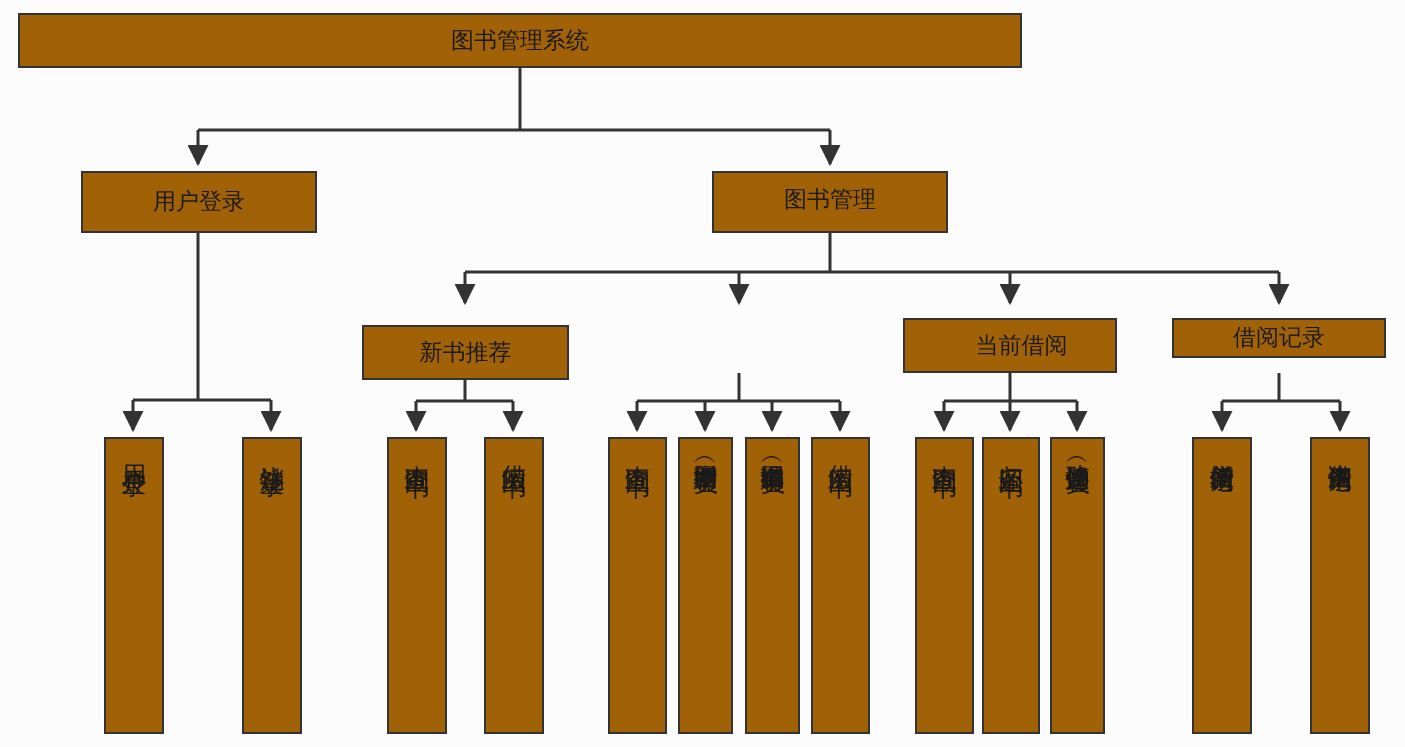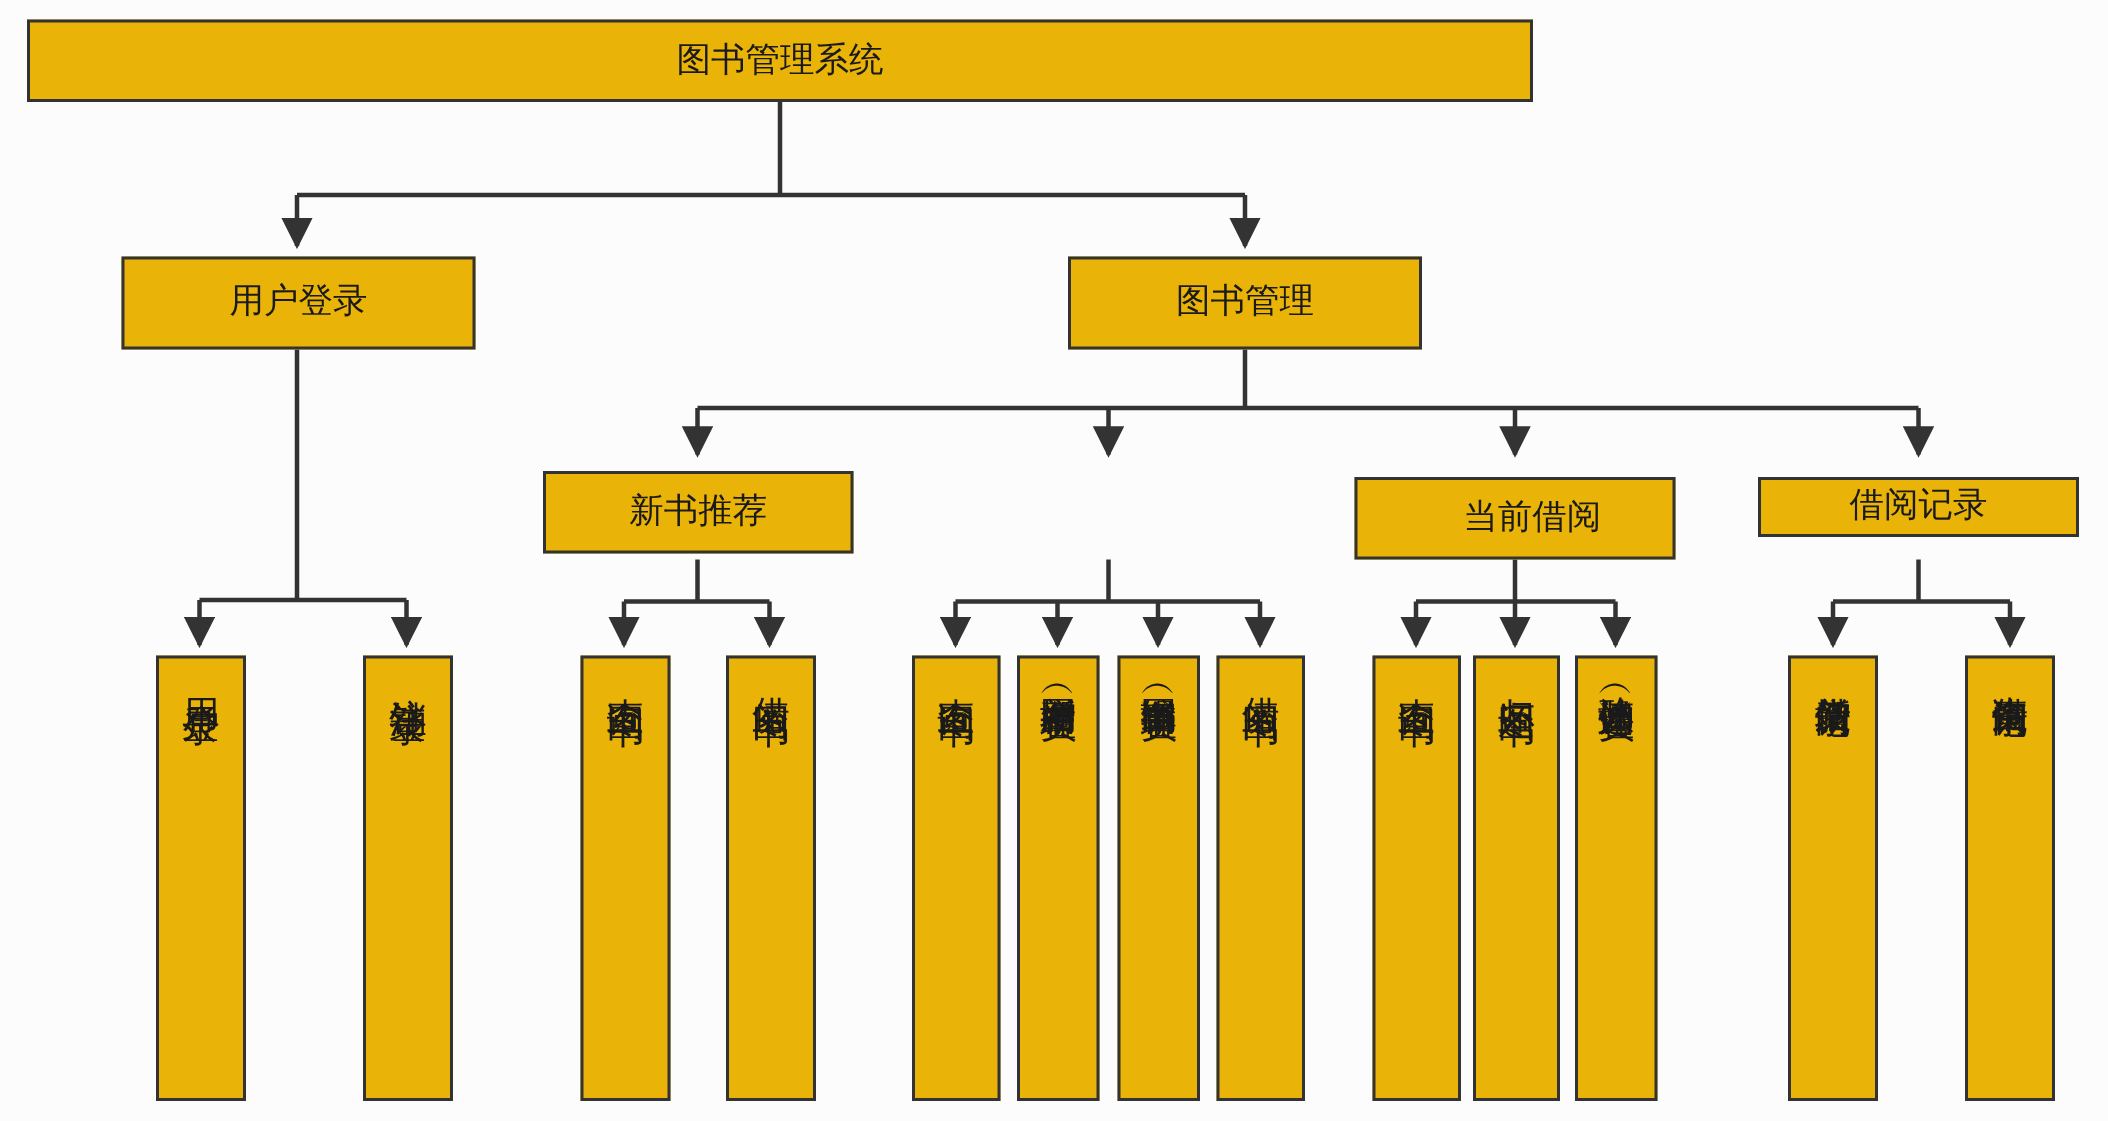--- a/index.html
+++ b/index.html
@@ -24,21 +24,21 @@
     position: absolute;
     left: 0; top: 0;
     width: 1405px;
     height: 747px;
     pointer-events: none;
   }
   .node {
     position: absolute;
     box-sizing: border-box;
     border: 2.5px solid #333333;
-    background: #eab308;
+    background: #a16207;
     display: flex;
     align-items: center;
     justify-content: center;
     color: #1a1a1a;
   }
   .node-label {
     text-align: center;
     line-height: 1.12;
     white-space: nowrap;
   }
@@ -127,25 +127,25 @@
   </svg>
 
   <div class="node horizontal" style="left:18px; top:13px; width:1004px; height:55px;">
     <span class="node-label">图书管理系统</span>
   </div>
 
   <div class="node horizontal" style="left:81px; top:171px; width:236px; height:62px;">
     <span class="node-label">用户登录</span>
   </div>
 
-  <div class="node horizontal" style="left:712px; top:171px; width:236px; height:62px;">
+  <div class="node horizontal" style="left:712px; top:171px; width:236px; height:62px;font-family:Liberation Mono, monospace;">
     <span class="node-label">图书管理</span>
   </div>
 
-  <div class="node horizontal" style="left:362px; top:314px; width:207px; height:55px;">
+  <div class="node horizontal" style="left:362px; top:325px; width:207px; height:55px;">
     <span class="node-label">新书推荐</span>
   </div>
 
 
   <div class="node horizontal" style="left:903px; top:318px; width:214px; height:55px;padding-left:23px;">
     <span class="node-label">当前借阅</span>
   </div>
 
   <div class="node horizontal" style="left:1172px; top:318px; width:214px; height:40px;">
     <span class="node-label">借阅记录</span>

